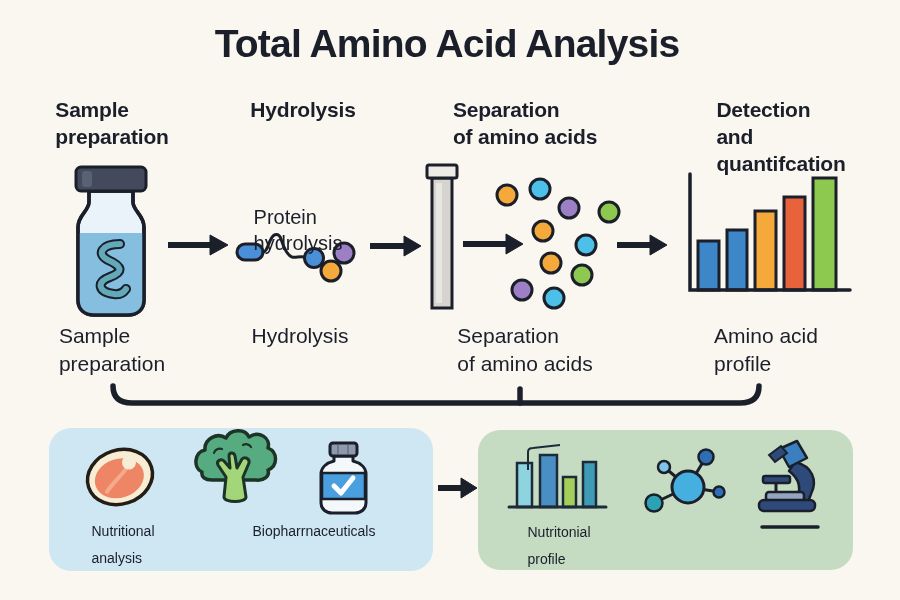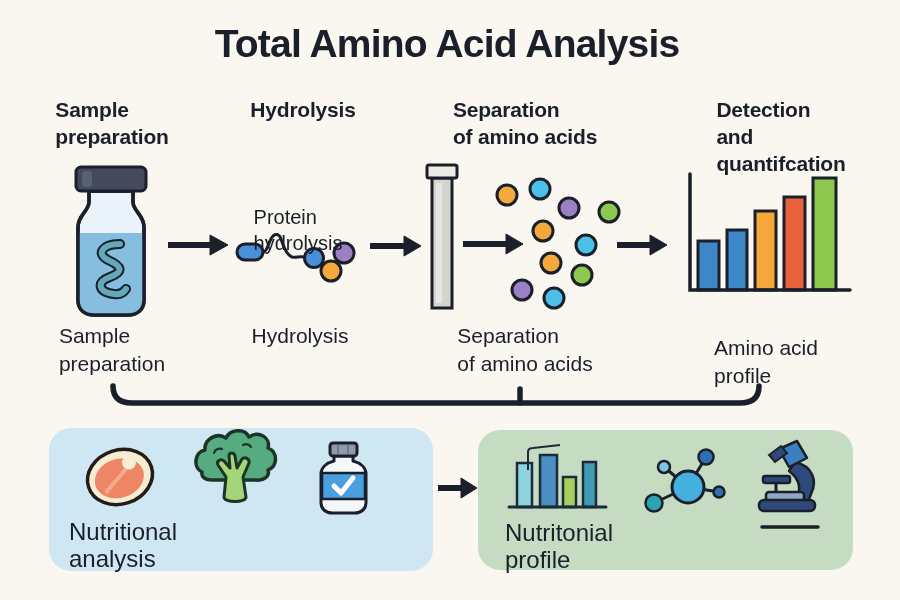--- a/index.html
+++ b/index.html
@@ -10,21 +10,21 @@
     color:#1a1f2a;
   }
   #art-layer{position:absolute;left:0;top:0;}
   .txt{position:absolute;transform:translateX(-50%);white-space:pre-line;}
   .title{
     top:22px;font-size:39px;font-weight:bold;letter-spacing:-0.8px;white-space:nowrap;
   }
   .header{font-size:21px;font-weight:bold;line-height:27px;letter-spacing:-0.2px;}
   .caption{font-size:21px;font-weight:400;line-height:28px;}
   .illus-label{font-size:20px;font-weight:400;line-height:26px;}
-  .box-label{font-size:24px;font-weight:400;line-height:27px;}
+  .box-label{font-size:14px;font-weight:400;line-height:27px;}
 </style>
 </head>
 <body>
 
 <div class="stage">
 
   <svg id="art-layer" width="900" height="600" viewBox="0 0 900 600">
 
     <rect x="49" y="428" width="384" height="143" rx="22" fill="#cfe6f3"></rect>
     <rect x="478" y="430" width="375" height="140" rx="22" fill="#c5dcc3"></rect>
@@ -184,20 +184,21 @@
 and quantifcation</div>
 
   <div class="txt illus-label" style="left:298px;top:168px;margin-top:36px;">Protein
 hydrolysis</div>
 
   <div class="txt caption" style="left:112px;top:322px;">Sample
 preparation</div>
   <div class="txt caption" style="left:300px;top:322px;">Hydrolysis</div>
   <div class="txt caption" style="left:525px;top:322px;">Separation
 of amino acids</div>
-  <div class="txt caption" style="left:766px;top:322px;margin-top:12px;">Amino acid
+  <div class="txt caption" style="left:766px;top:322px;">Amino acid
 profile</div>
 
   <div class="txt box-label" style="left:123px;top:518px;">Nutritional
 analysis</div>
+  <div class="txt box-label" style="left:314px;top:518px;">Biopharrnaceuticals</div>
   <div class="txt box-label" style="left:559px;top:519px;">Nutritonial
 profile</div>
 </div>
 
 </body></html>

